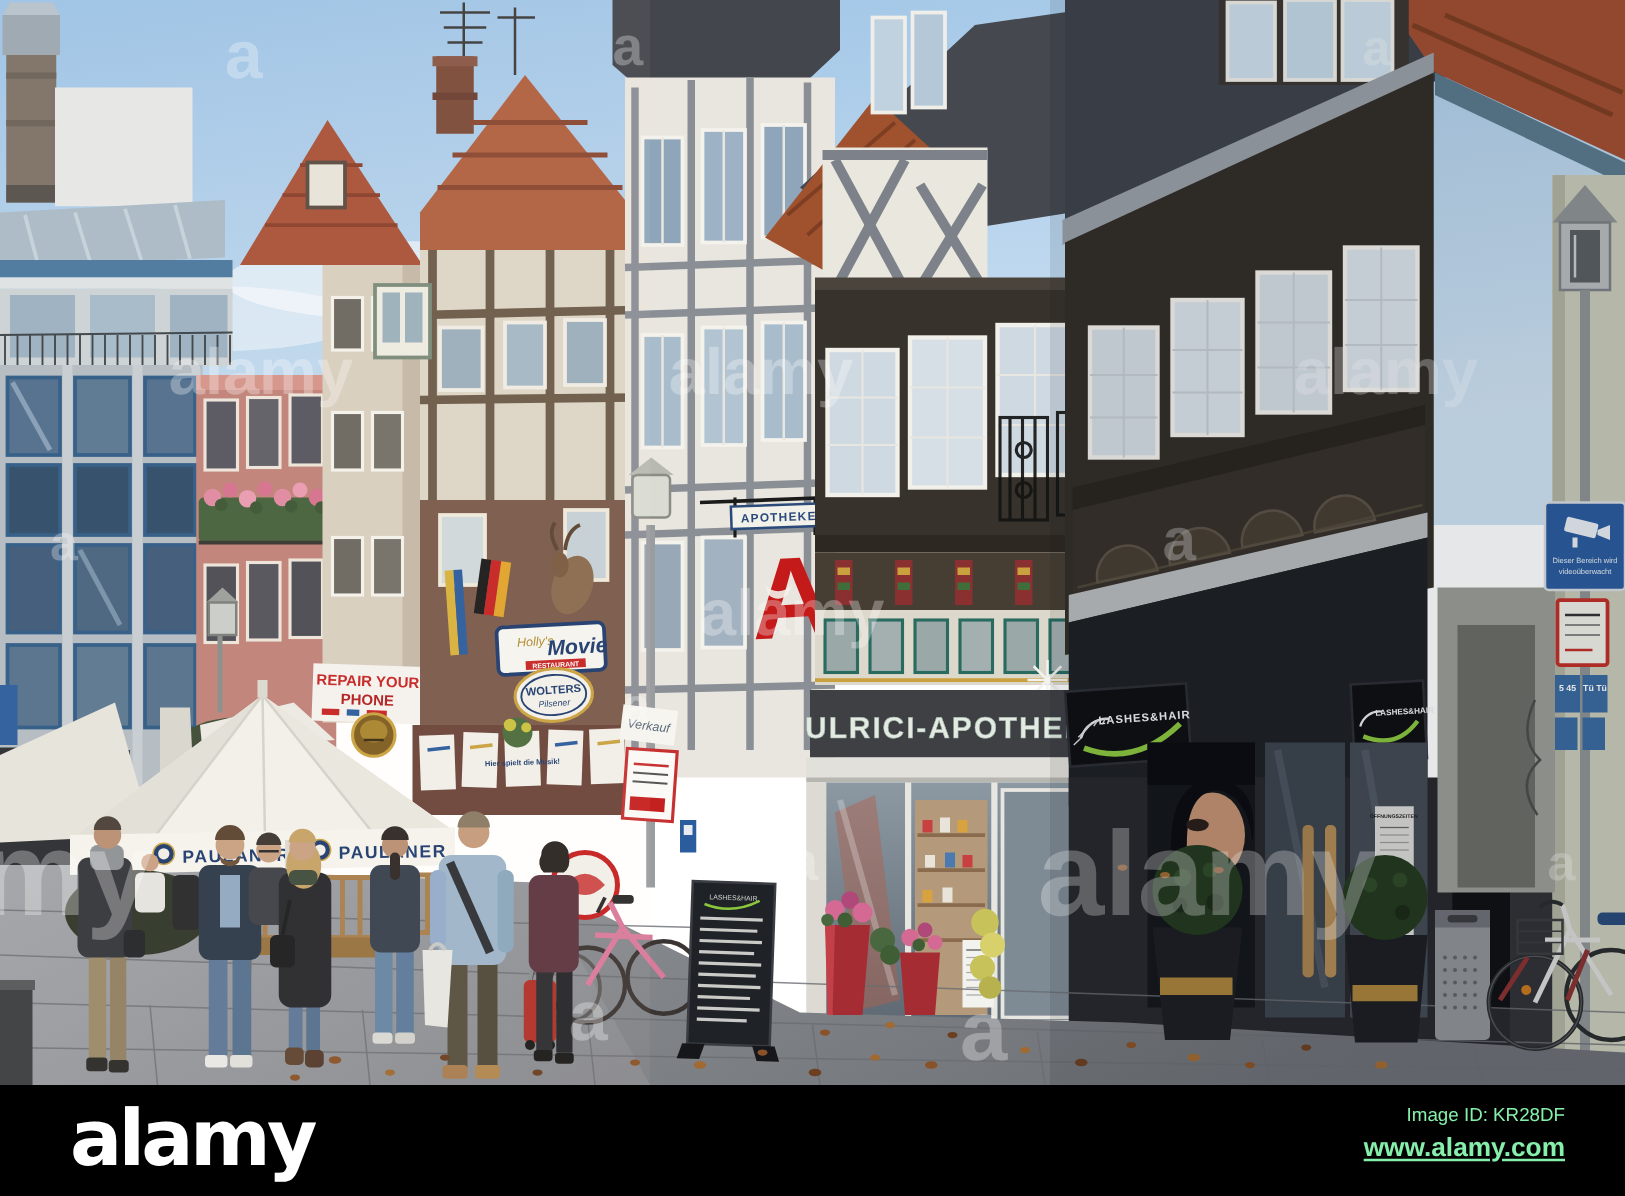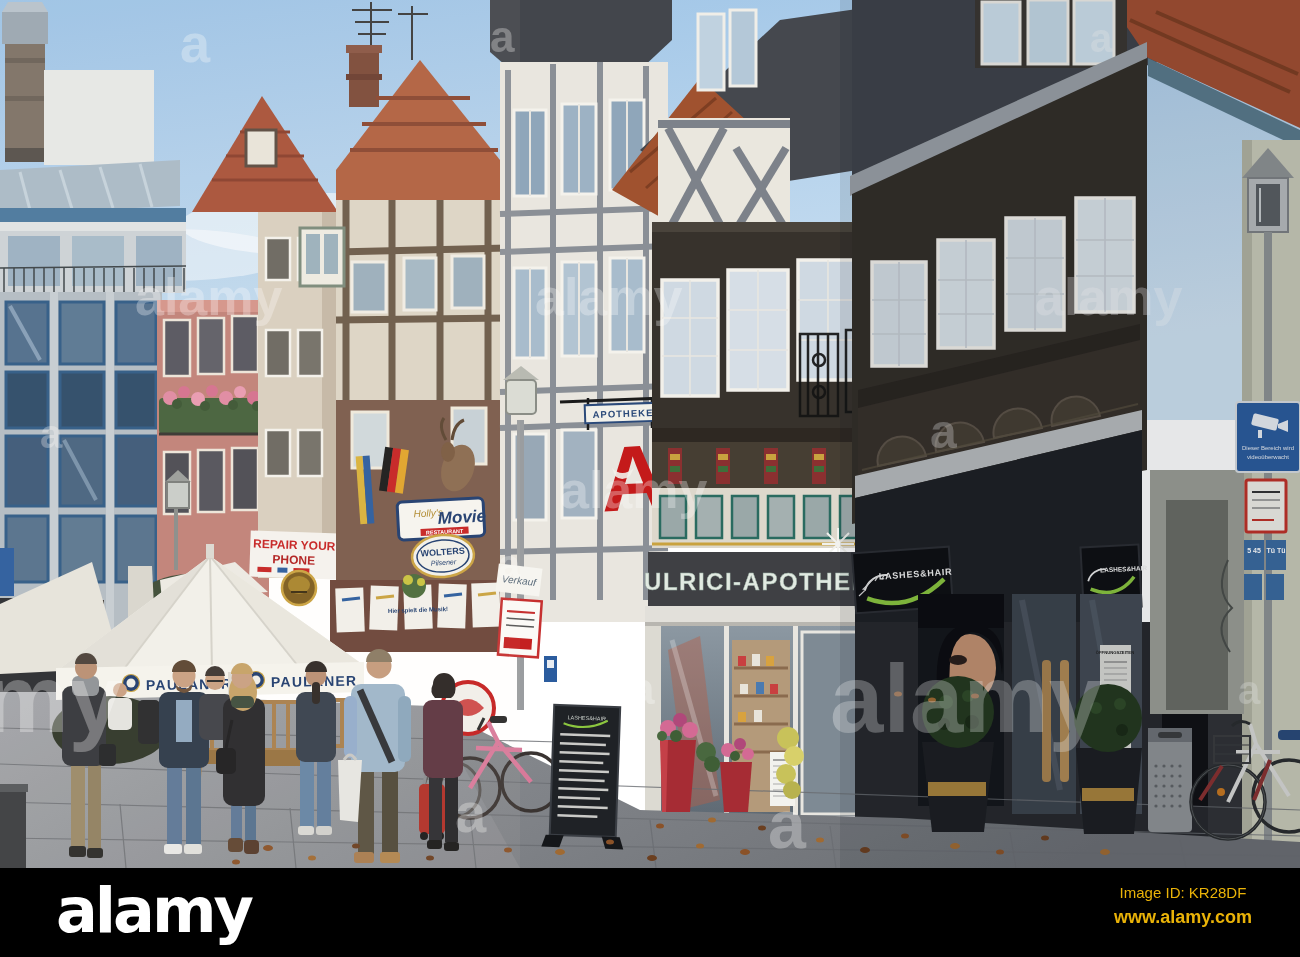--- a/index.html
+++ b/index.html
@@ -1,23 +1,23 @@
 <!DOCTYPE html>
 <html style="--apothecary_red: #c41a1a; --paulaner_navy: #1e3c6e; --salon_green: #8bc63f; --sky_blue: #b7d3ea; --umbrella_white: #f2f1ea; --footer_black: #000000;"><head>
 <meta charset="utf-8">
 <style>
   html,body{margin:0;padding:0;background:#fff;}
   .stage{position:relative;width:1300px;height:957px;overflow:hidden;font-family:"Liberation Sans",sans-serif;}
   svg text{font-family:"Liberation Sans",sans-serif;}
   .wm{fill:#ffffff;opacity:.30;font-weight:bold;}
   .footer{position:absolute;left:0;top:868px;width:1300px;height:89px;background:var(--footer_black,#000);}
   .footer .logo{position:absolute;left:56px;top:6px;color:#fff;font-size:62px;font-weight:bold;letter-spacing:-3px;font-family:"DejaVu Sans",sans-serif;}
-  .footer .meta{position:absolute;right:48px;top:16px;text-align:center;color:#eab308;}
+  .footer .meta{position:absolute;right:48px;top:16px;text-align:right;color:#86efac;}
   .footer .meta .id{font-size:15px;display:block;}
-  .footer .meta .url{font-size:18px;font-weight:bold;display:block;margin-top:6px;}
+  .footer .meta .url{font-size:21px;font-weight:bold;display:block;margin-top:6px;text-decoration:underline;}
 </style>
 </head>
 <body>
 
 <div class="stage">
 
 <svg width="1300" height="868" viewBox="0 0 1300 868">
   <defs>
     <linearGradient id="skyG" x1="0" y1="0" x2="0.4" y2="1">
       <stop offset="0" stop-color="#9cc3e6"></stop>

